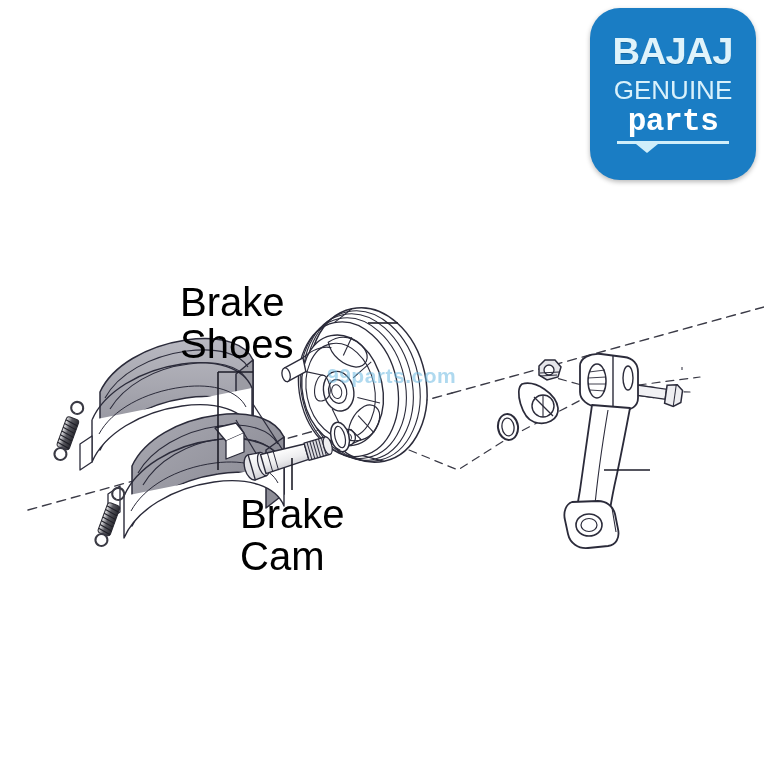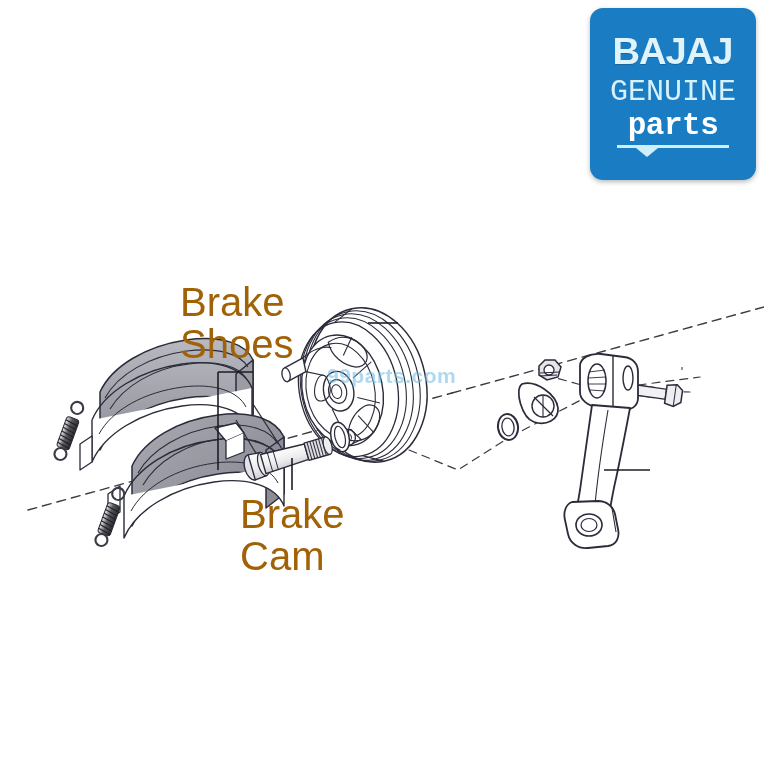--- a/index.html
+++ b/index.html
@@ -24,21 +24,21 @@
     width: 764px;
     height: 764px;
   }
   
   #brand-logo {
     position: absolute;
     left: 590px;
     top: 8px;
     width: 166px;
     height: 172px;
-    border-radius: 13px;
+    border-radius: 30px;
     background: #1a7dc4;
     box-shadow: 0 2px 5px rgba(0,0,0,0.28);
     overflow: hidden;
   }
   #brand-logo .logo-inner {
     position: absolute;
     left: 0; top: 0; right: 0; bottom: 0;
     display: flex;
     flex-direction: column;
     align-items: center;
@@ -50,23 +50,23 @@
     font-family: "Liberation Sans", sans-serif;
     font-weight: bold;
     font-size: 36px;
     letter-spacing: -1px;
     color: #dff3fb;
     line-height: 1;
     transform: scaleX(1.06);
     text-shadow: 0 1px 0 rgba(0,0,0,0.18);
   }
   .logo-genuine {
-    font-family: Liberation Mono, monospace;
+    font-family: Liberation Sans, sans-serif;
     font-weight: normal;
-    font-size: 30px;
+    font-size: 26px;
     letter-spacing: 0px;
     color: #d9f1fb;
     line-height: 1;
     margin-top: 7px;
   }
   .logo-parts {
     font-family: Liberation Mono, monospace;
     font-weight: bold;
     font-size: 31px;
     letter-spacing: -0.5px;
@@ -85,21 +85,21 @@
     height: 0;
     border-left: 11px solid transparent;
     border-right: 11px solid transparent;
     border-top: 9px solid #cfeefa;
     margin-left: -52px;
     margin-top: 0px;
   }
   
   .callout {
     position: absolute;
-    color: #a16207;
+    color: #000000;
     font-family: "Liberation Sans", sans-serif;
     font-weight: normal;
     line-height: 1.04;
     white-space: pre;
     user-select: none;
   }
   #label-brake-shoes { left: 180px; top: 282px; font-size: 40px; }
   #label-back-plate  { left: 402px; top: 272px; font-size: 40px; }
   #label-brake-cam   { left: 240px; top: 494px; font-size: 40px; }
   #label-lever       { left: 655px; top: 447px; font-size: 40px; }

